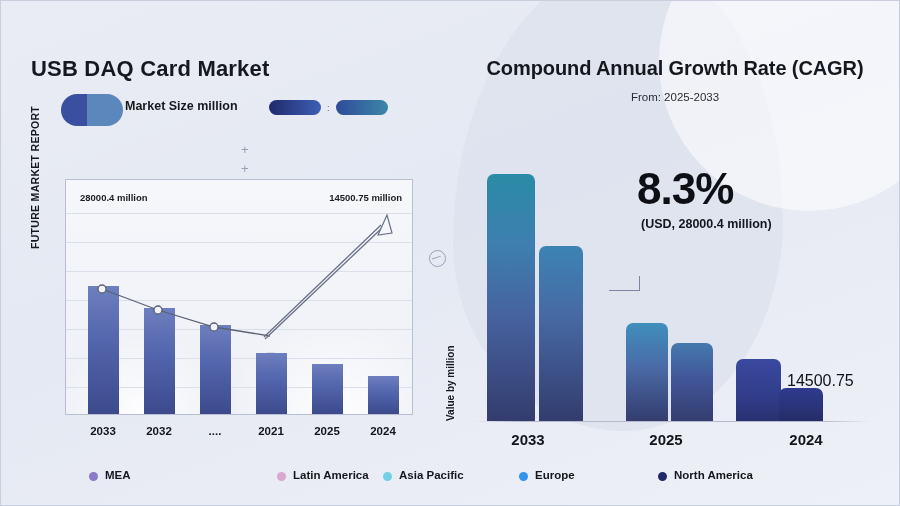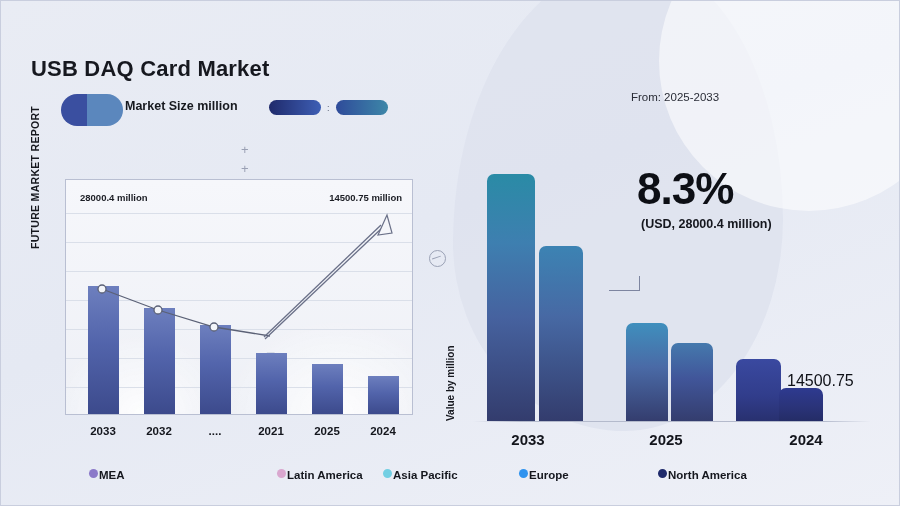--- a/index.html
+++ b/index.html
@@ -134,21 +134,21 @@
   }
   .mini-icon{
     position:absolute;color:#c3c8d6;font-size:10px;
   }
 
   
   .legend-row{
     position:absolute;left:0;top:462px;width:900px;height:24px;
     display:flex;align-items:center;
   }
-  .leg-item{position:absolute;display:flex;align-items:flex-start;gap:1px;}
+  .leg-item{position:absolute;display:flex;align-items:flex-end;gap:7px;}
   .leg-dot{width:9px;height:9px;border-radius:50%;transform:rotate(45deg);}
   .leg-lbl{font-size:11.5px;font-weight:bold;color:#15171e;}
 
   
   .r-title{
     position:absolute;left:462px;top:56px;width:424px;
     text-align:center;
     font-size:20px;font-weight:bold;color:#15171e;letter-spacing:-.1px;
   }
   .r-sub{
@@ -255,20 +255,21 @@
 
   <div class="xlabels-left">
     <div class="xlab" style="left:10px;width:56px;">2033</div>
     <div class="xlab" style="left:66px;width:56px;">2032</div>
     <div class="xlab" style="left:122px;width:56px;">....</div>
     <div class="xlab" style="left:178px;width:56px;">2021</div>
     <div class="xlab" style="left:234px;width:56px;">2025</div>
     <div class="xlab" style="left:290px;width:56px;">2024</div>
   </div>
 
+  <div class="r-title">Compound Annual Growth Rate (CAGR)</div>
   <div class="r-sub">From: 2025-2033</div>
   <div class="cagr">8.3%</div>
   <div class="cagr-sub">(USD, 28000.4 million)</div>
   <div class="bracket"></div>
 
   <div class="chart-right">
     <div class="bar-r" style="left:16px;width:48px;height:247px;background:linear-gradient(180deg,#2a8ba6 0%,#3e7fb0 28%,#46629f 58%,#333c6d 100%);"></div>
     <div class="bar-r" style="left:68px;width:44px;height:175px;background:linear-gradient(180deg,#3c83b3 0%,#4769a4 40%,#333c6d 100%);"></div>
 
     <div class="bar-r" style="left:155px;width:42px;height:98px;background:linear-gradient(180deg,#3f8fbd 0%,#4a6aa6 45%,#343d6e 100%);"></div>

